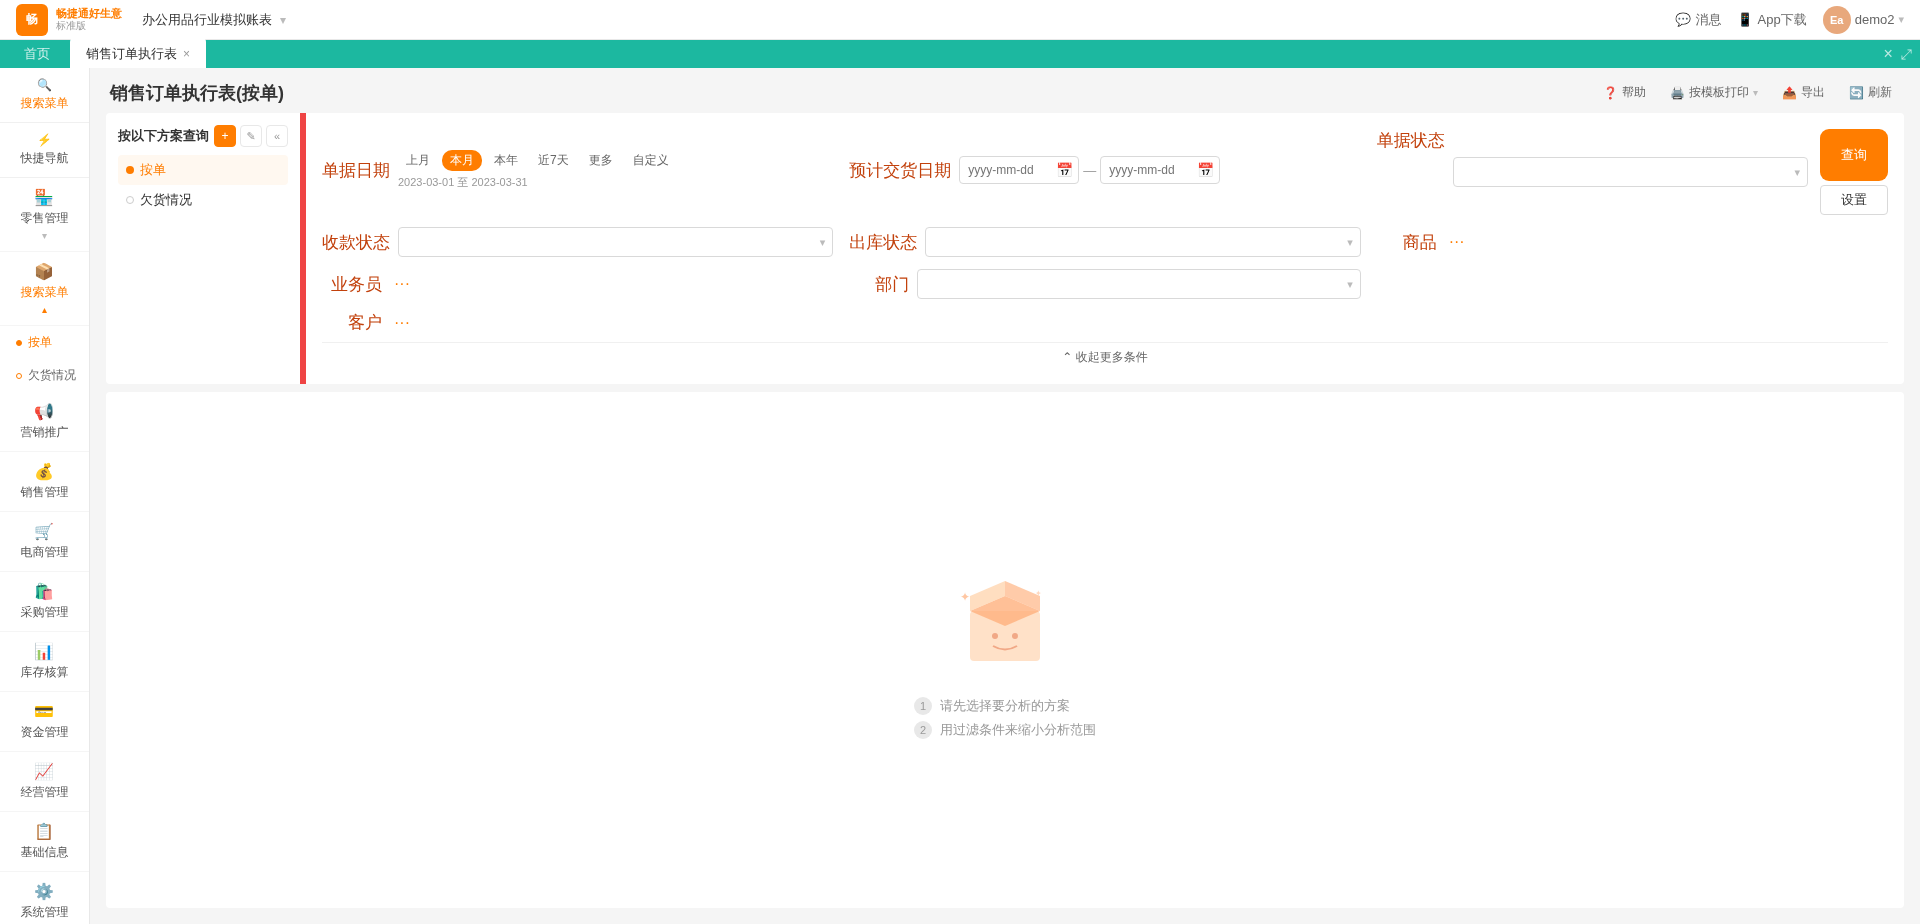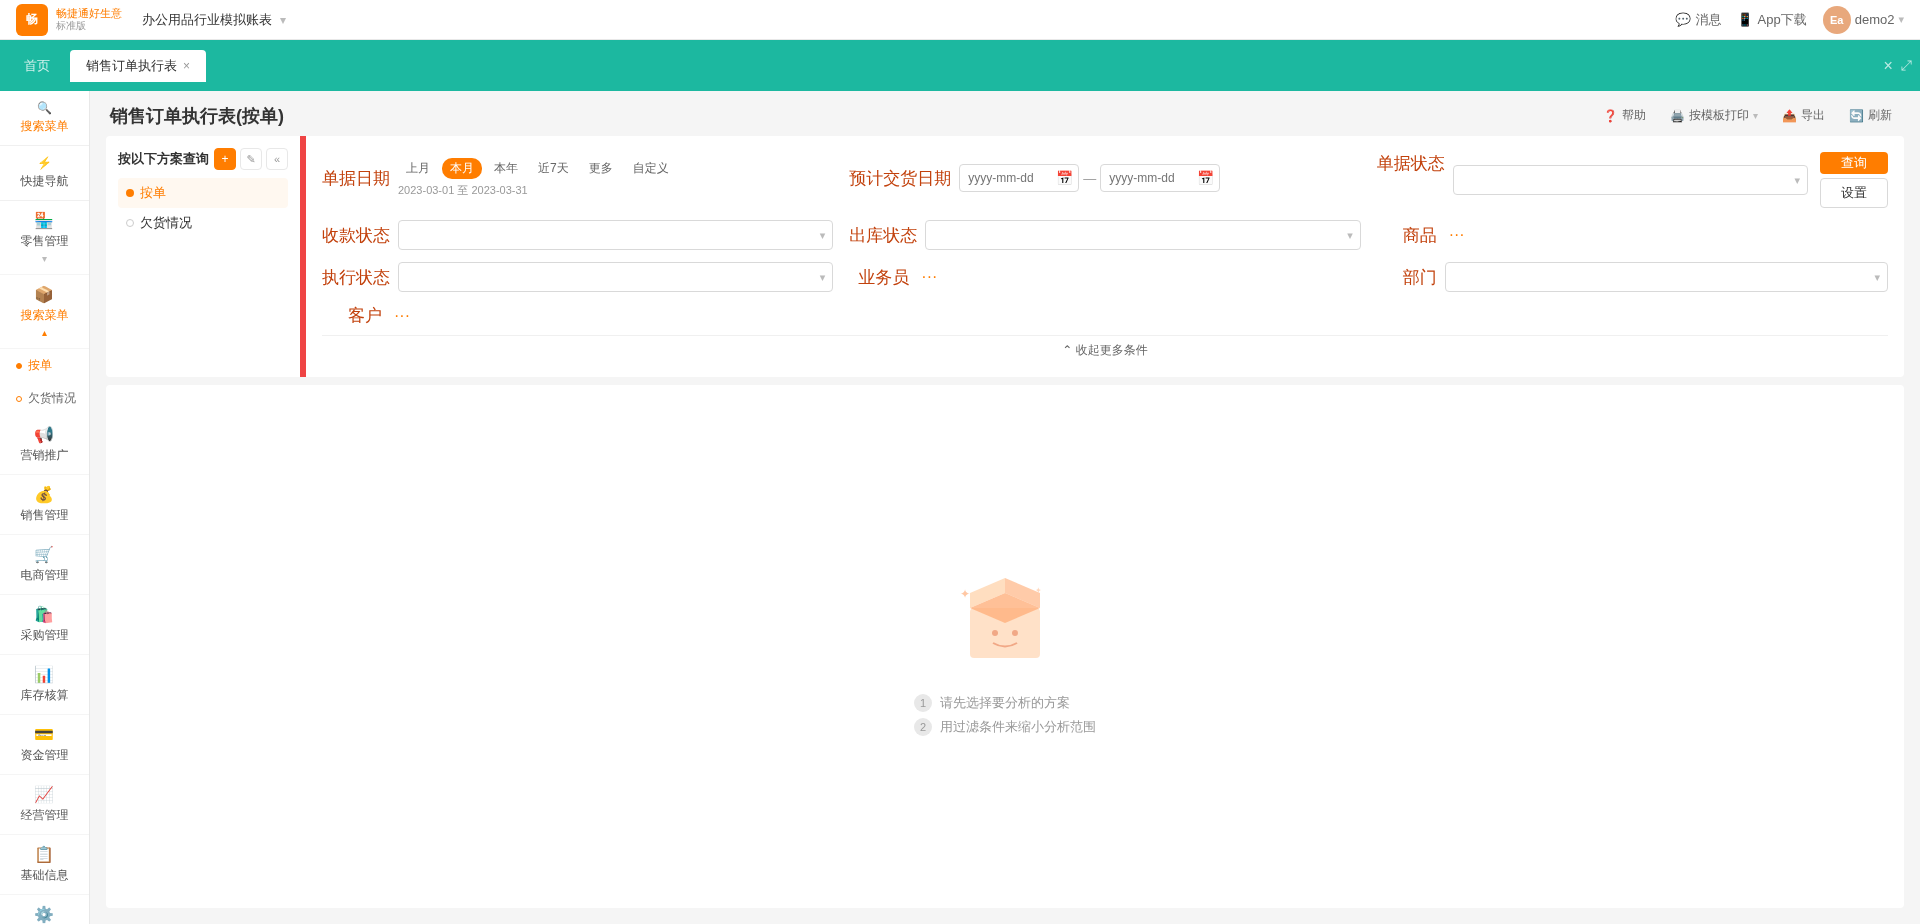--- a/index.html
+++ b/index.html
@@ -7,21 +7,21 @@
 
     
     .topbar { height: 40px; background: #fff; display: flex; align-items: center; padding: 0 16px; border-bottom: 1px solid #e8e8e8; justify-content: space-between; }
     .topbar-left { display: flex; align-items: center; gap: 8px; }
     .brand-logo { width: 32px; height: 32px; background: #ff7d00; border-radius: 6px; display: flex; align-items: center; justify-content: center; color: #fff; font-size: 12px; font-weight: bold; }
     .topbar-right { display: flex; align-items: center; gap: 16px; color: #666; font-size: 13px; }
     .topbar-right-item { display: flex; align-items: center; gap: 4px; cursor: pointer; }
     .avatar { width: 28px; height: 28px; border-radius: 50%; background: #ff7d00; display: flex; align-items: center; justify-content: center; color: #fff; font-size: 12px; overflow: hidden; }
 
     
-    .tabbar { height: 51px; background: #1cb8a0; display: flex; align-items: center; padding: 0 8px; gap: 4px; }
+    .tabbar { height: 28px; background: #1cb8a0; display: flex; align-items: center; padding: 0 8px; gap: 4px; }
     .tab { height: 32px; padding: 0 16px; display: flex; align-items: center; gap: 6px; border-radius: 4px 4px 0 0; cursor: pointer; color: rgba(255,255,255,0.8); font-size: 13px; }
     .tab.home { background: transparent; }
     .tab.active { background: #fff; color: #333; }
     .tab-close { color: #999; font-size: 12px; cursor: pointer; }
 
     
     .main-layout { display: flex; flex: 1; overflow: hidden; }
 
     
     .sidebar { width: 90px; background: #fff; border-right: 1px solid #e8e8e8; display: flex; flex-direction: column; overflow-y: auto; }
@@ -82,21 +82,21 @@
   </style>
 </head>
 <body>
 
 <div class="topbar">
   <div class="topbar-left">
     <div class="brand-logo">
       <span>畅</span>
     </div>
     <div style="display:flex;flex-direction:column;line-height:1.2;">
-      <span style="font-size:11px;color:#ff7d00;font-weight:normal;">畅捷通好生意</span>
+      <span style="font-size:11px;color:#ff7d00;font-weight:bold;">畅捷通好生意</span>
       <span style="font-size:10px;color:#999;">标准版</span>
     </div>
     <span style="margin-left:12px;font-size:13px;color:#333;">办公用品行业模拟账表</span>
     <span style="color:#bbb;font-size:12px;">▾</span>
   </div>
   <div class="topbar-right">
     <div class="topbar-right-item">
       <span>💬</span>
       <span>消息</span>
     </div>
@@ -287,21 +287,21 @@
 
           <div class="query-field" style="align-items:flex-start;padding-top:4px;">
             <span class="query-field-label">单据状态</span>
             <div style="flex:1;position:relative;display:flex;align-items:center;gap:4px;">
               <div class="select-wrap" style="flex:1;">
                 <select>
                   <option value=""></option>
                 </select>
               </div>
               <div style="display:flex;flex-direction:column;gap:4px;margin-left:8px;">
-                <button style="background:#ff7d00;color:#fff;border:none;border-radius:4px;padding:2px 20px;font-size:13px;cursor:pointer;white-space:nowrap;">查询</button>
+                <button style="background:#ff7d00;color:#fff;border:none;border-radius:9px;padding:17px 20px;font-size:13px;cursor:pointer;white-space:nowrap;">查询</button>
                 <button style="background:#fff;color:#333;border:1px solid #d9d9d9;border-radius:4px;padding:5px 20px;font-size:13px;cursor:pointer;white-space:nowrap;">设置</button>
               </div>
             </div>
           </div>
         </div>
 
         <div style="display:grid;grid-template-columns:1fr 1fr 1fr;gap:10px 16px;margin-bottom:12px;">
 
           <div class="query-field">
             <span class="query-field-label">收款状态</span>
@@ -322,28 +322,20 @@
           </div>
 
           <div class="query-field">
             <span class="query-field-label">商品</span>
             <span class="more-dots">···</span>
           </div>
         </div>
 
         <div style="display:grid;grid-template-columns:1fr 1fr 1fr;gap:10px 16px;margin-bottom:12px;">
 
-          <div class="query-field">
-            <span class="query-field-label">执行状态</span>
-            <div class="select-wrap">
-              <select>
-                <option value=""></option>
-              </select>
-            </div>
-          </div>
 
           <div class="query-field">
             <span class="query-field-label">业务员</span>
             <span class="more-dots">···</span>
           </div>
 
           <div class="query-field">
             <span class="query-field-label">部门</span>
             <div class="select-wrap">
               <select>

